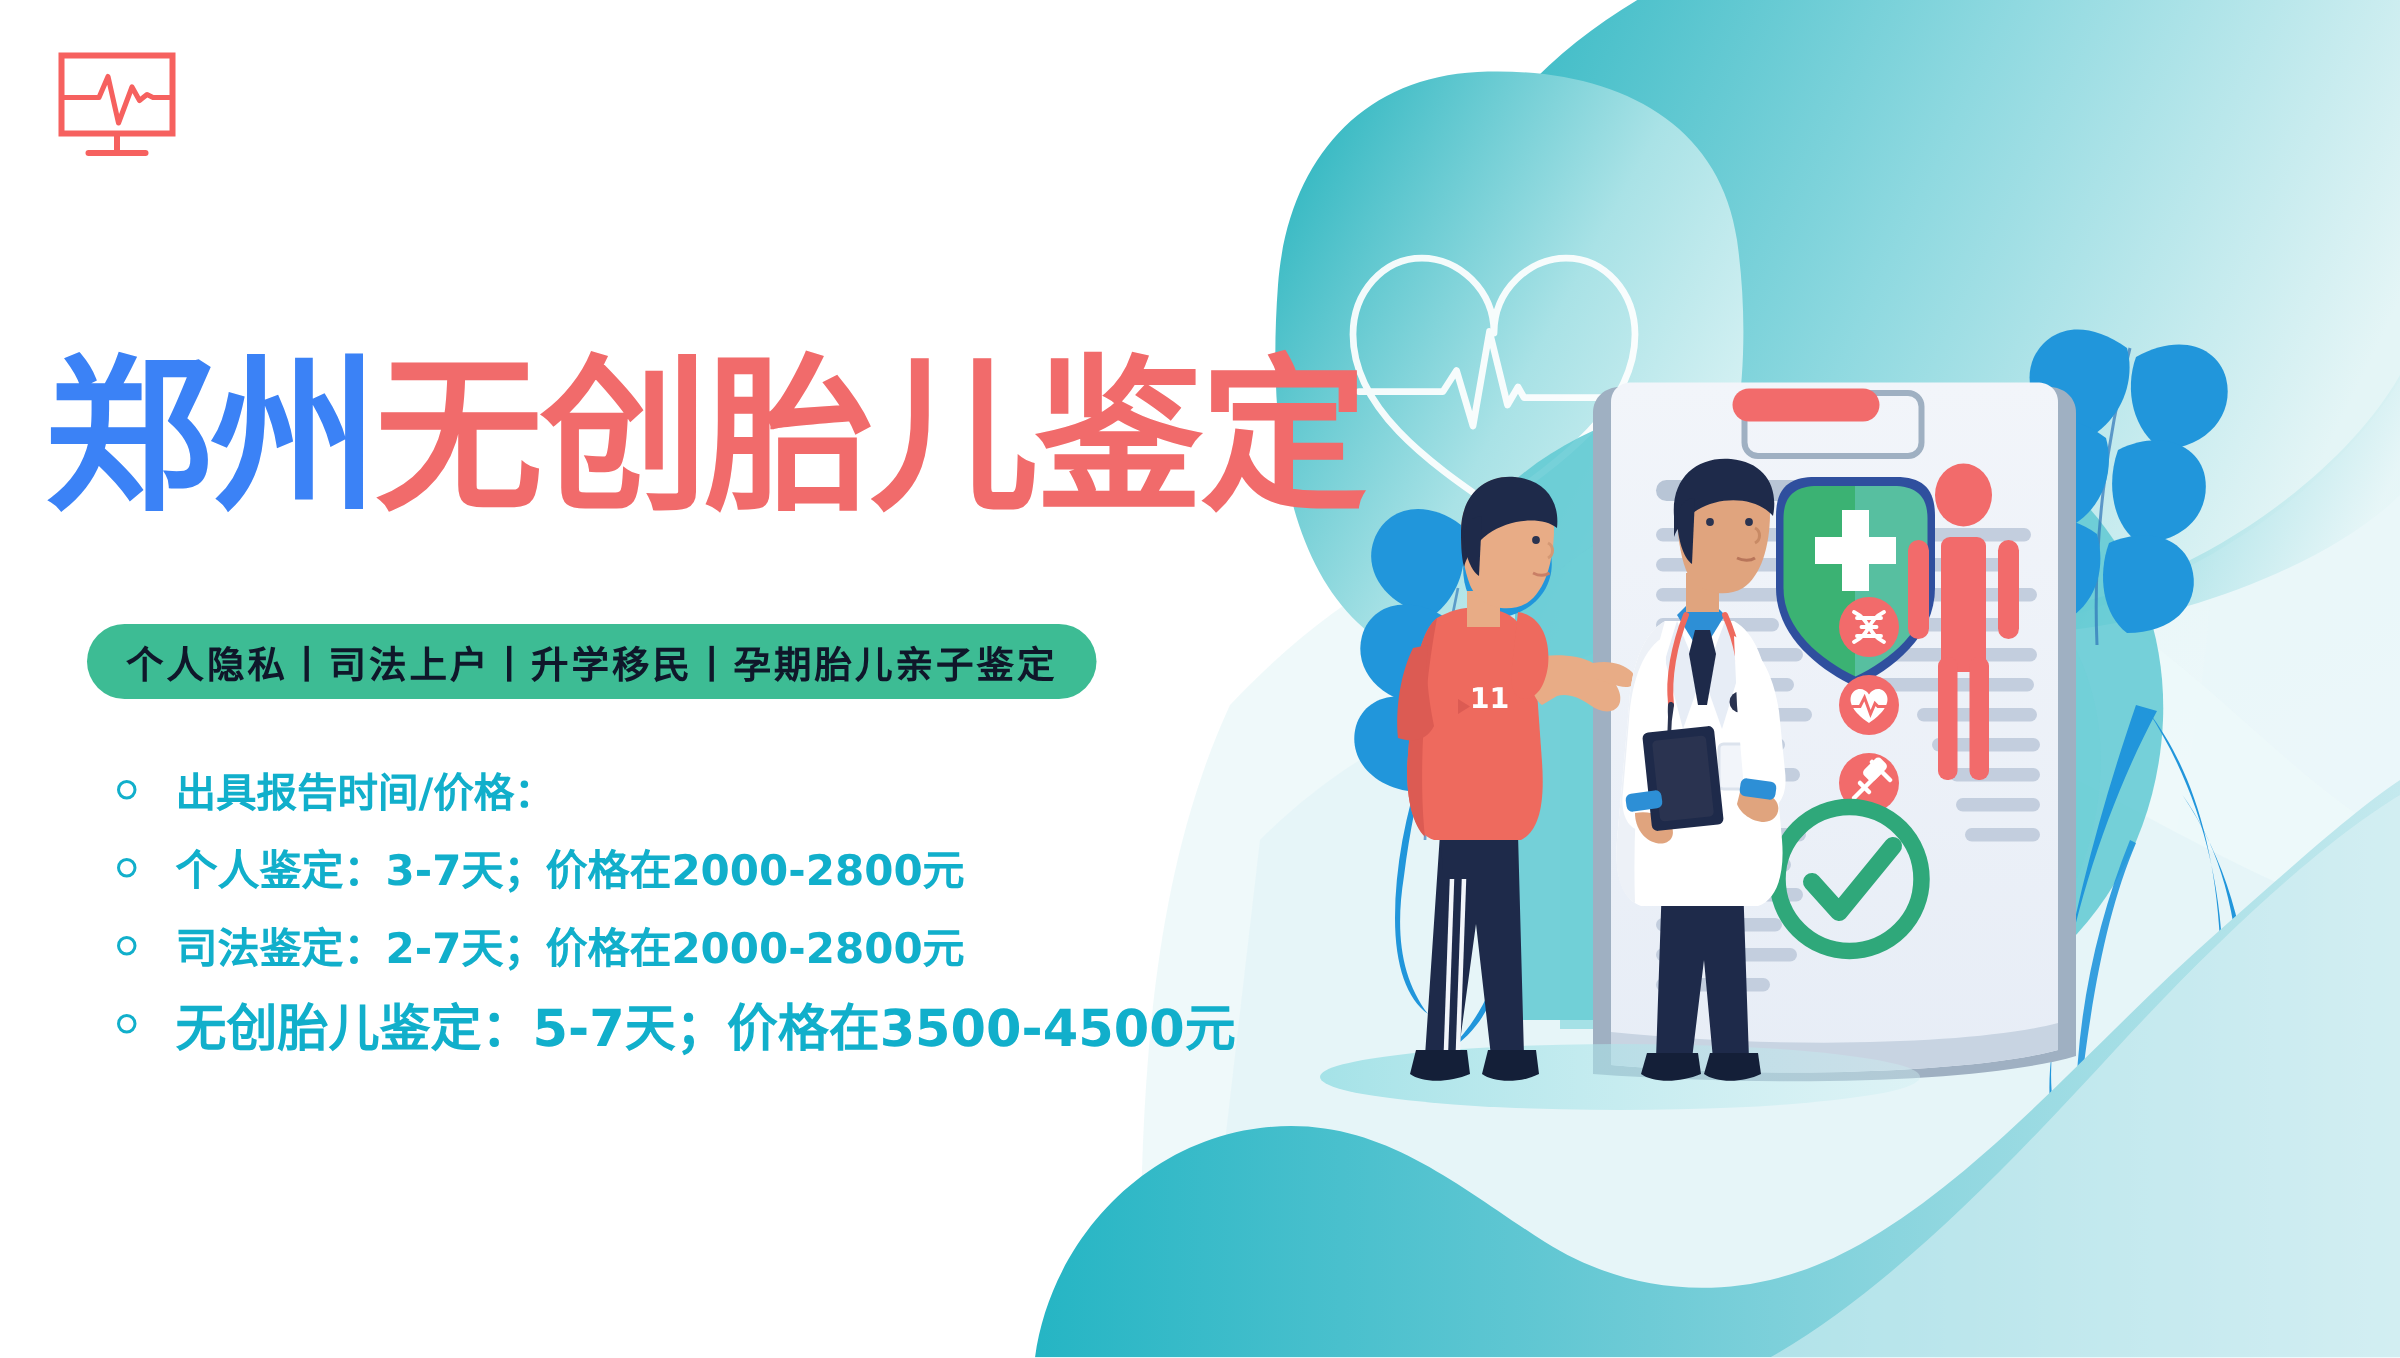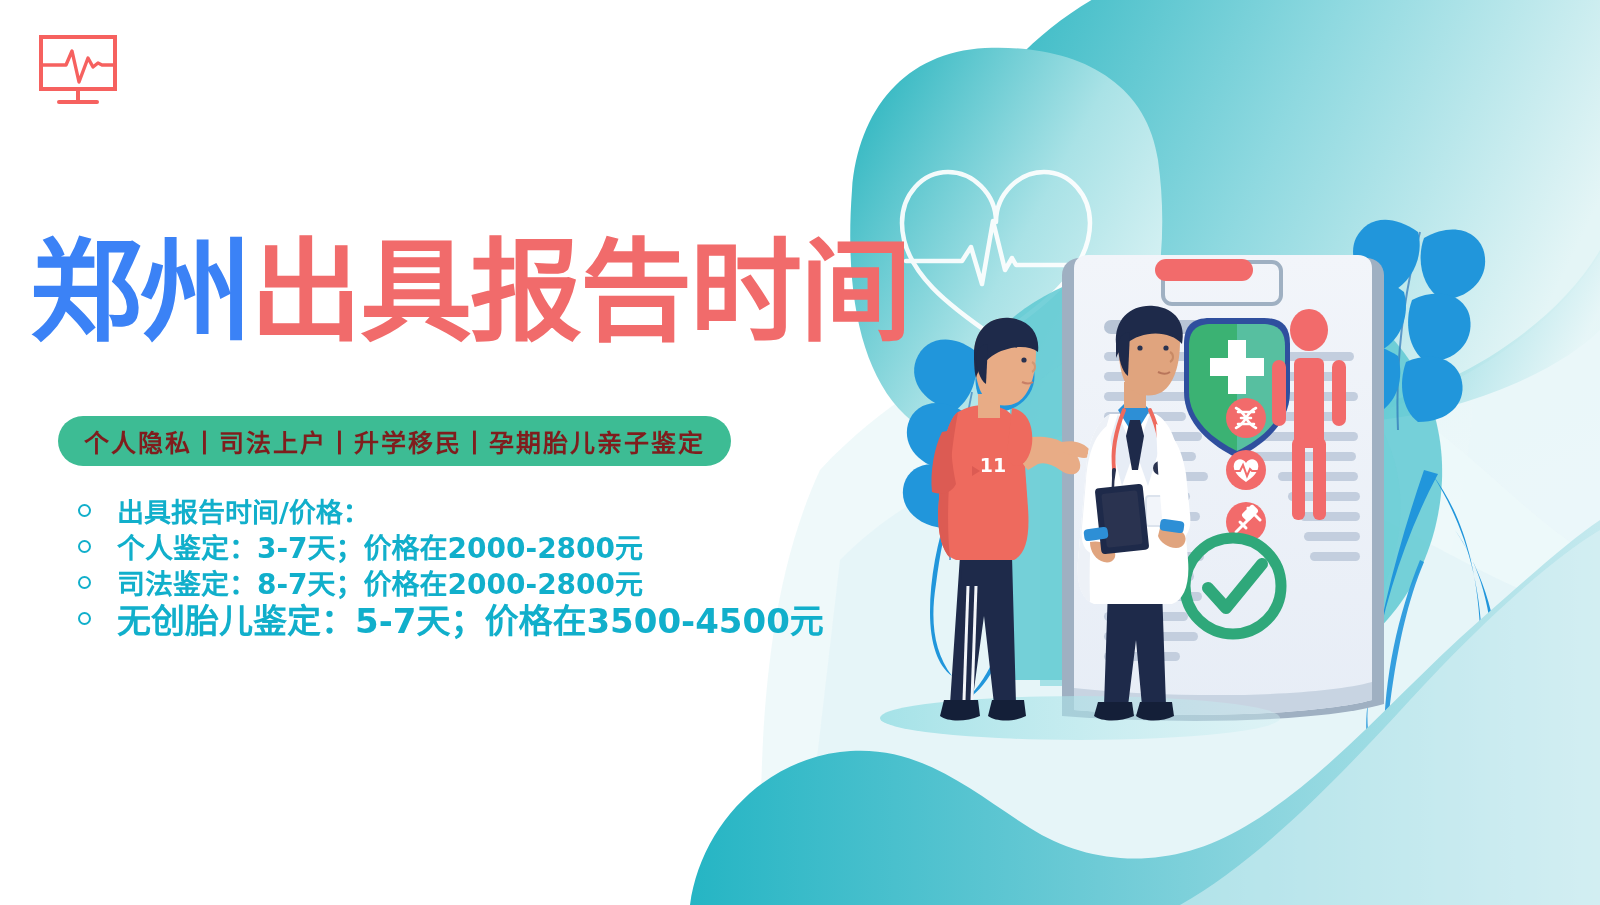--- a/index.html
+++ b/index.html
@@ -37,35 +37,36 @@
   .headline .part-b{color:#F16B6B;}
   
   .pill{
     position:absolute;left:58px;top:416px;
     height:50px;
     box-sizing:border-box;
     padding:17px 26px;
     display:flex;align-items:center;
     background:#3DBC94;
     border-radius:25px;
-    color:#7f1d1d;
+    color:#0f172a;
     font-size:25px;
     font-weight:700;
     letter-spacing:2px;
     white-space:nowrap;
   }
   
   .bullets{
     position:absolute;left:78px;top:492px;
     display:flex;flex-direction:column;
   }
   .bullet-row{
     display:flex;align-items:center;
     height:36px;
     white-space:nowrap;
+    margin-top:16px;
   }
   .bullet-dot{
     width:13px;height:13px;
     box-sizing:border-box;
     border:2px solid #11AFCB;
     border-radius:50%;
     flex:0 0 auto;
     margin-right:26px;
   }
   .bullet-text{
@@ -416,39 +417,39 @@
   </svg>
 
   <svg class="logo" viewBox="0 0 100 72" xmlns="http://www.w3.org/2000/svg">
     <rect x="3" y="3" width="74" height="52" fill="none" stroke="#F6615F" stroke-width="4"></rect>
     <path d="M3 31 L28 31 L34 17 L41 48 L50 24 L55 33 L60 29 L64 31 L77 31" fill="none" stroke="#F6615F" stroke-width="3.4" stroke-linejoin="round" stroke-linecap="round"></path>
     <path d="M40 55 L40 66" stroke="#F6615F" stroke-width="4"></path>
     <path d="M21 68 L59 68" stroke="#F6615F" stroke-width="4" stroke-linecap="round"></path>
   </svg>
 
   <div class="headline">
-    <span class="part-a">郑州</span><span class="part-b">出具报告时间</span>
+    <span class="part-a">郑州</span><span class="part-b">无创胎儿鉴定</span>
   </div>
 
   <div class="pill">
     <span>个人隐私丨司法上户丨升学移民丨孕期胎儿亲子鉴定</span>
   </div>
 
   <div class="bullets">
     <div class="bullet-row r0">
       <span class="bullet-dot"></span>
       <span class="bullet-text">出具报告时间/价格：</span>
     </div>
     <div class="bullet-row r1">
       <span class="bullet-dot"></span>
       <span class="bullet-text">个人鉴定：3-7天；价格在2000-2800元</span>
     </div>
     <div class="bullet-row r2">
       <span class="bullet-dot"></span>
-      <span class="bullet-text">司法鉴定：8-7天；价格在2000-2800元</span>
+      <span class="bullet-text">司法鉴定：2-7天；价格在2000-2800元</span>
     </div>
     <div class="bullet-row r3">
       <span class="bullet-dot"></span>
       <span class="bullet-text">无创胎儿鉴定：5-7天；价格在3500-4500元</span>
     </div>
   </div>
 
 </div>
 
 </body></html>

